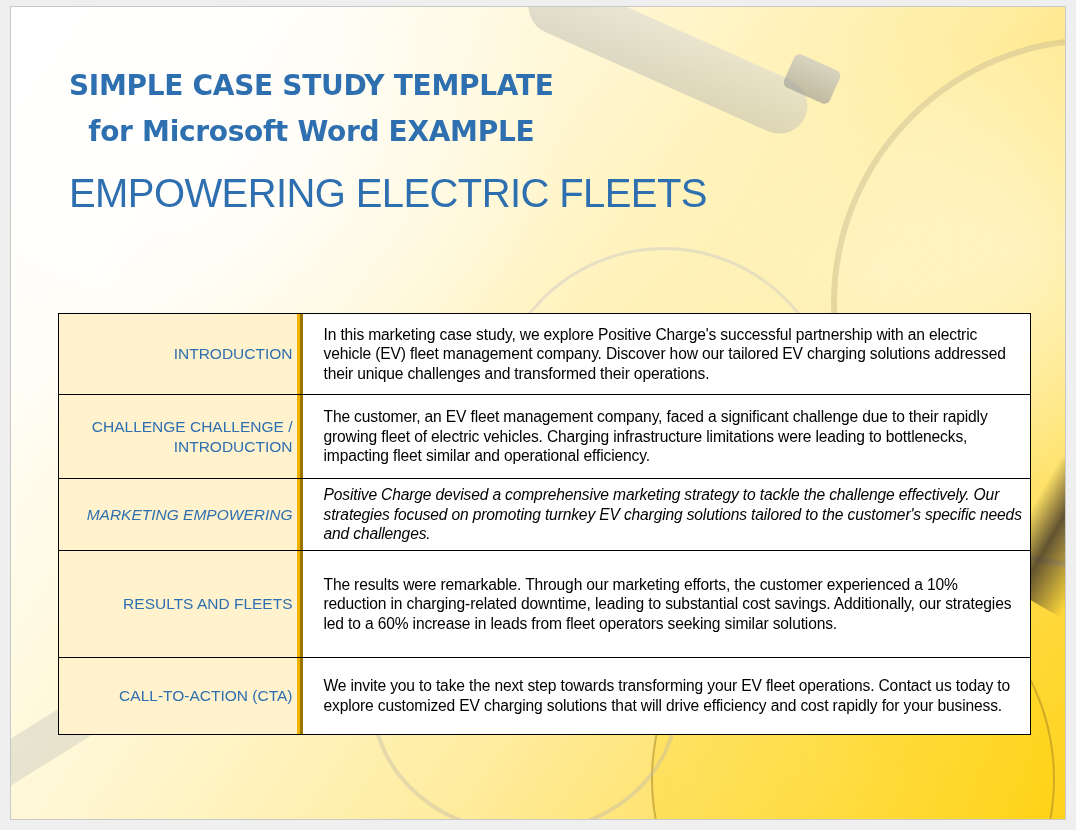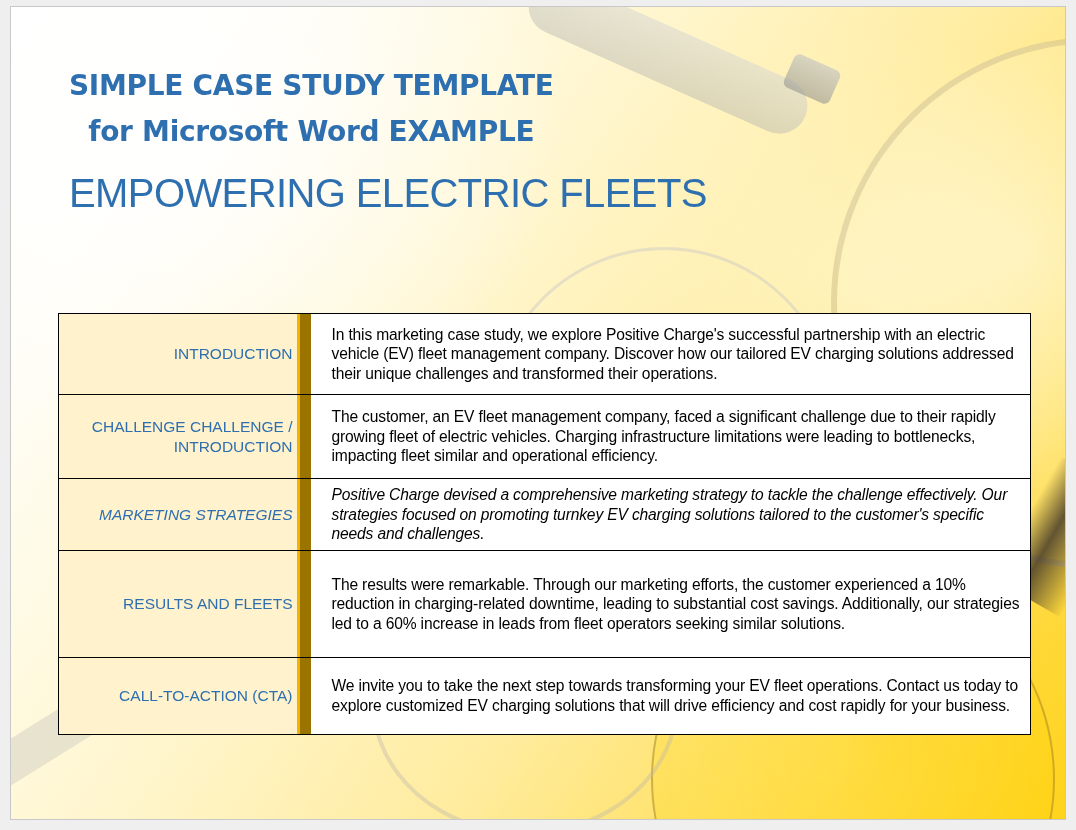--- a/index.html
+++ b/index.html
@@ -175,21 +175,21 @@
     color: #000000;
     font-family: "Liberation Sans", "DejaVu Sans", sans-serif;
     font-size: 15.6px;
     line-height: 19.6px;
     letter-spacing: -0.15px;
   }
   .case-table tr.r1 td { height: 80px; }
   .case-table tr.r2 td { height: 83px; }
   .case-table tr.r3 td { height: 71px; font-style: italic; }
   .case-table tr.r4 td { height: 106px; }
-  .case-table tr.r5 td { height: 76px; padding-left: 8px; }
+  .case-table tr.r5 td { height: 76px; }
 </style>
 </head>
 <body>
 
 <div class="page">
   <div class="deco-handle"></div>
   <div class="deco-ferrule"></div>
   <div class="deco-lens-big"></div>
   <div class="deco-lens-mid"></div>
   <div class="deco-lens-low"></div>
@@ -218,21 +218,21 @@
     <tr class="r2">
       <td class="label-cell">
         <div>CHALLENGE CHALLENGE /</div>
         <div>INTRODUCTION</div>
       </td>
       <td class="sep-cell"></td>
       <td class="content-cell">The customer, an EV fleet management company, faced a significant challenge due to their rapidly growing fleet of electric vehicles. Charging infrastructure limitations were leading to bottlenecks, impacting fleet similar and operational efficiency.</td>
     </tr>
     <tr class="r3">
       <td class="label-cell">
-        <span>MARKETING STRATEGIES</span>
+        <span>MARKETING EMPOWERING</span>
       </td>
       <td class="sep-cell"></td>
       <td class="content-cell">Positive Charge devised a comprehensive marketing strategy to tackle the challenge effectively. Our strategies focused on promoting turnkey EV charging solutions tailored to the customer's specific needs and challenges.</td>
     </tr>
     <tr class="r4">
       <td class="label-cell">
         <span>RESULTS AND FLEETS</span>
       </td>
       <td class="sep-cell"></td>
       <td class="content-cell">The results were remarkable. Through our marketing efforts, the customer experienced a 10% reduction in charging-related downtime, leading to substantial cost savings. Additionally, our strategies led to a 60% increase in leads from fleet operators seeking similar solutions.</td>

